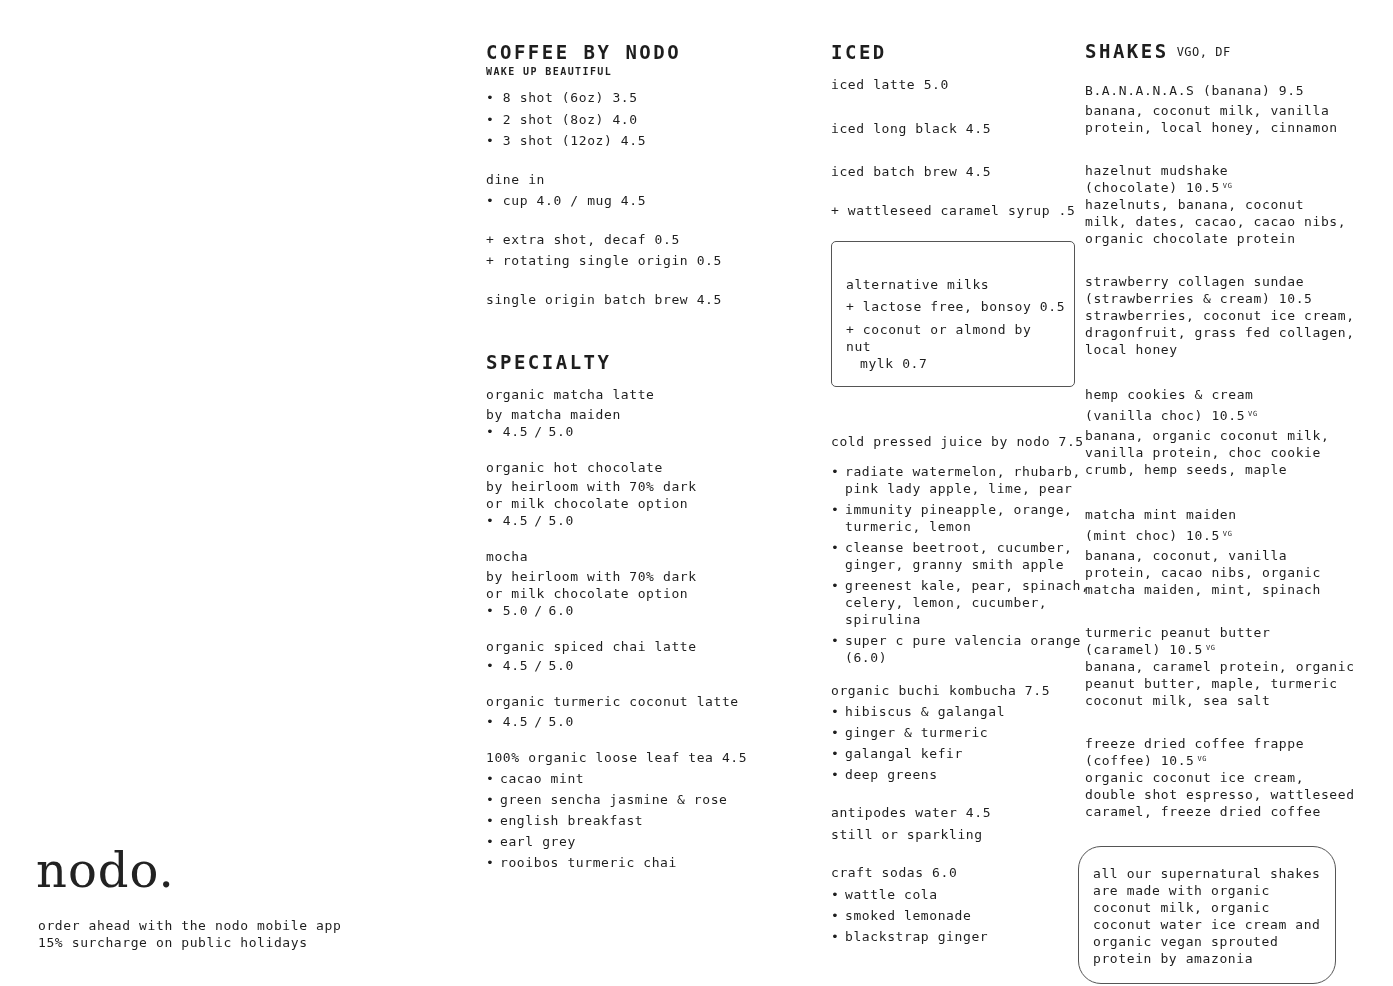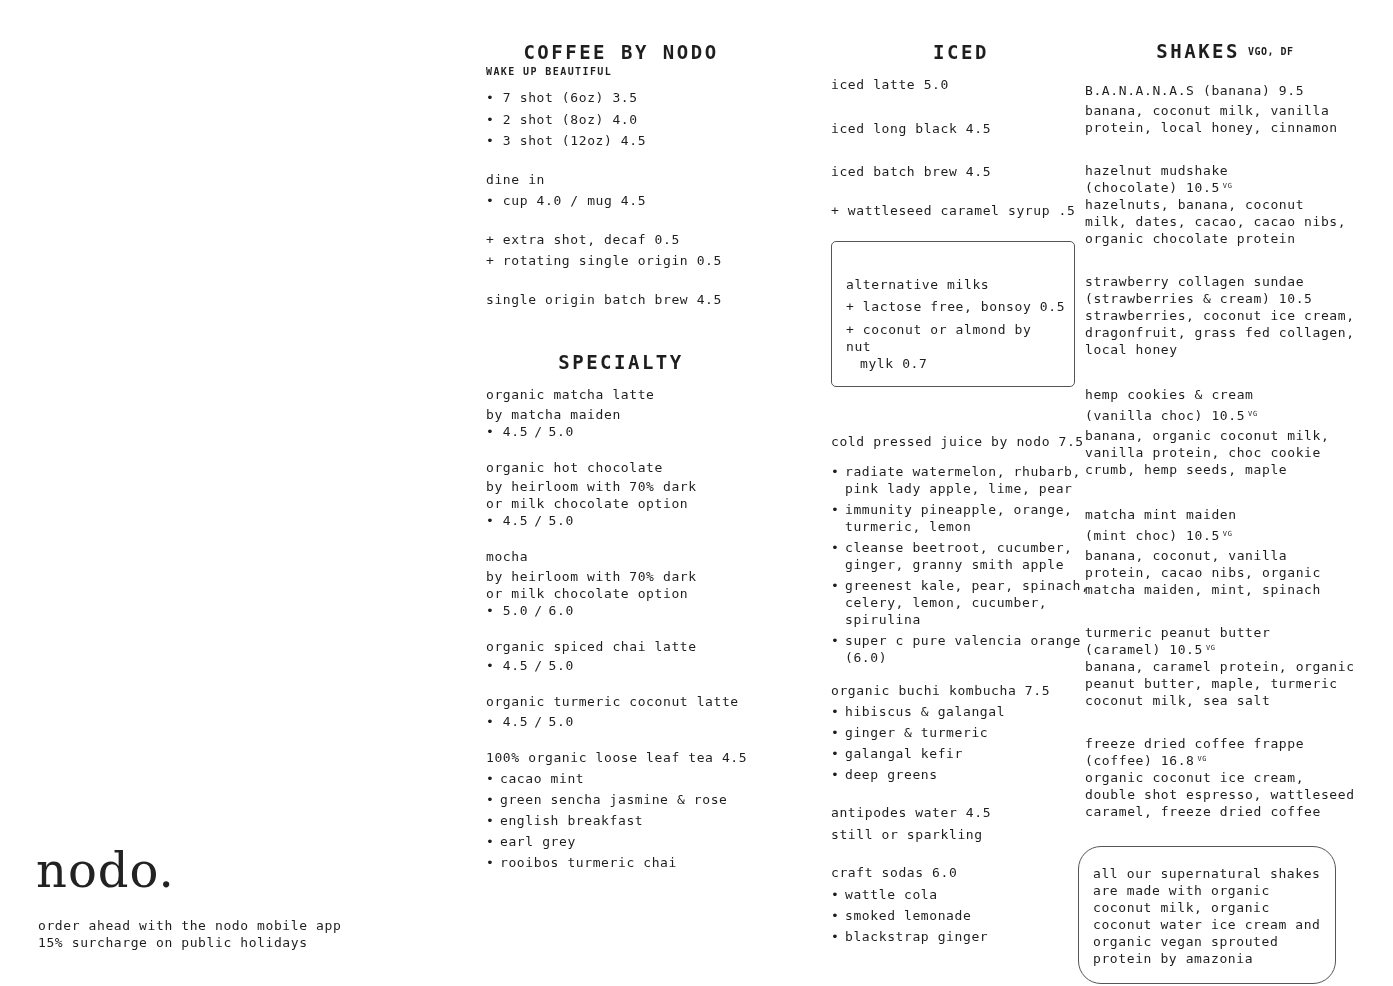--- a/index.html
+++ b/index.html
@@ -12,24 +12,23 @@
   }
   .col { position: absolute; top: 40px; }
   .col1 { left: 486px; width: 270px; }
   .col2 { left: 831px; width: 260px; }
   .col3 { left: 1085px; width: 280px; }
 
   .h1 {
     font-family: "DejaVu Sans Mono", monospace;
     font-weight: bold; font-size: 19px; letter-spacing: 2.5px; line-height: 24px;
     margin: 0;
-    text-align: center;
   }
   .sub { font-weight: bold; font-size: 10px; letter-spacing: 1.4px; margin-top: 2px; }
-  .sup-tag { font-size: 10px; letter-spacing: 0.5px; vertical-align: top; margin-left: 8px; position: relative; top: 1px; font-weight: bold; }
+  .sup-tag { font-size: 12px; letter-spacing: 0.5px; vertical-align: top; margin-left: 8px; position: relative; top: 1px; font-weight: normal; }
   .u { text-underline-offset: 3px; text-decoration-thickness: 1px; }
   .line { line-height: 21.5px; white-space: nowrap; }
   .tight { line-height: 17px; }
   .gap { height: 17px; }
   .gap-s { height: 10px; }
   .gap-l { height: 26px; }
   .bullet::before { content: "• "; }
   .plus::before { content: "+ "; }
   ul.blist { list-style: none; margin: 0; padding: 0; }
   ul.blist li { position: relative; padding-left: 14px; line-height: 17px; margin-bottom: 4px; }
@@ -55,21 +54,21 @@
 <div class="footer">
   <div>order ahead with the nodo mobile app</div>
   <div class="u">15% surcharge on public holidays</div>
 </div>
 
 <div class="col col1">
   <div class="h1">COFFEE BY NODO</div>
   <div class="sub">WAKE UP BEAUTIFUL</div>
   <div class="gap-s"></div>
   <div>
-    <div class="line bullet"><span>7 shot (6oz)</span> <span class="u">3.5</span></div>
+    <div class="line bullet"><span>8 shot (6oz)</span> <span class="u">3.5</span></div>
     <div class="line bullet"><span>2 shot (8oz)</span> <span class="u">4.0</span></div>
     <div class="line bullet"><span>3 shot (12oz)</span> <span class="u">4.5</span></div>
   </div>
   <div class="gap"></div>
   <div class="line u">dine in</div>
   <div class="line bullet"><span>cup</span> <span class="u">4.0</span> / <span>mug</span> <span class="u">4.5</span></div>
   <div class="gap"></div>
   <div class="line plus"><span>extra shot, decaf</span> <span class="u">0.5</span></div>
   <div class="line plus"><span>rotating single origin</span> <span class="u">0.5</span></div>
   <div class="gap"></div>
@@ -210,19 +209,19 @@
 
   <div>
     <div class="tight u">turmeric peanut butter</div>
     <div class="tight u" style="display:inline-block"><span>(caramel)  10.5</span><span class="vg">VG</span></div>
     <div class="tight" style="width:270px">banana, caramel protein, organic peanut butter, maple, turmeric coconut milk, sea salt</div>
   </div>
   <div class="gap-l"></div>
 
   <div>
     <div class="tight">freeze dried coffee frappe</div>
-    <div class="tight u" style="display:inline-block"><span>(coffee)  16.8</span><span class="vg">VG</span></div>
+    <div class="tight u" style="display:inline-block"><span>(coffee)  10.5</span><span class="vg">VG</span></div>
     <div class="tight" style="width:270px">organic coconut ice cream, double shot espresso, wattleseed caramel, freeze dried coffee</div>
   </div>
 
   <div style="height:26px"></div>
   <div class="box tight" style="width:228px; margin-left:-7px; padding:18px 14px 16px 14px;border-radius:23px;">all our supernatural shakes are made with organic coconut milk, organic coconut water ice cream and organic vegan sprouted protein by amazonia</div>
 </div>
 
 </body></html>

